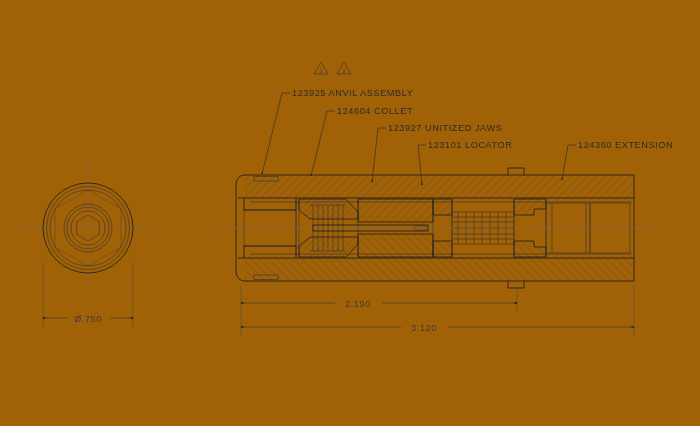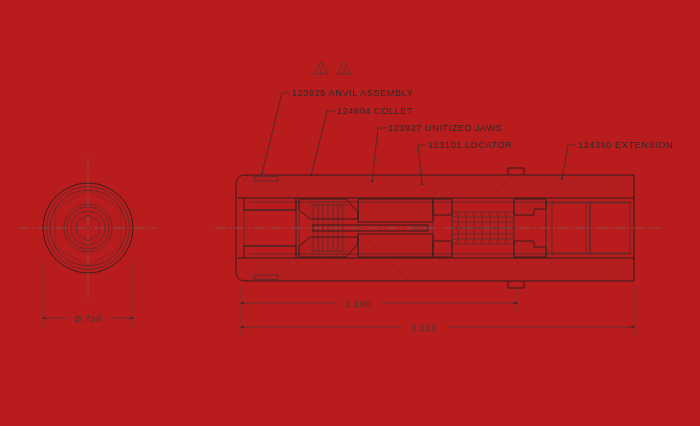--- a/index.html
+++ b/index.html
@@ -4,21 +4,21 @@
 <style>
   html, body {
     margin: 0;
     padding: 0;
     background: #ffffff;
   }
   #sheet {
     position: relative;
     width: 700px;
     height: 426px;
-    background: #b91c1c;
+    background: #a16207;
     overflow: hidden;
     font-family: "Liberation Sans", sans-serif;
   }
   #sheet svg { display: block; }
 
   text {
     font-family: "Liberation Sans", sans-serif;
     fill: #2b2b2b;
     font-size: 9.2px;
     letter-spacing: 0.55px;

